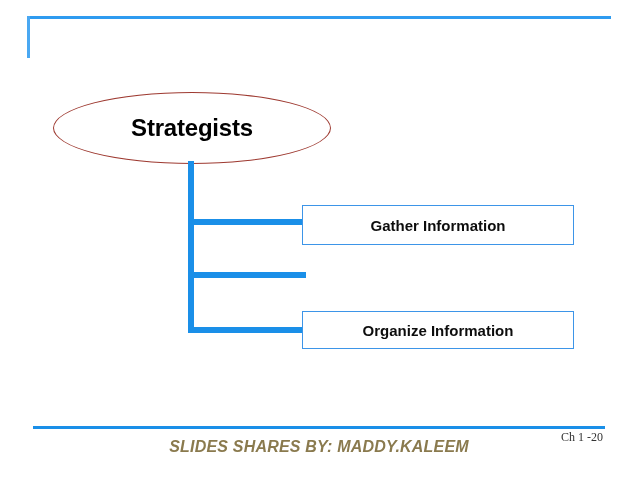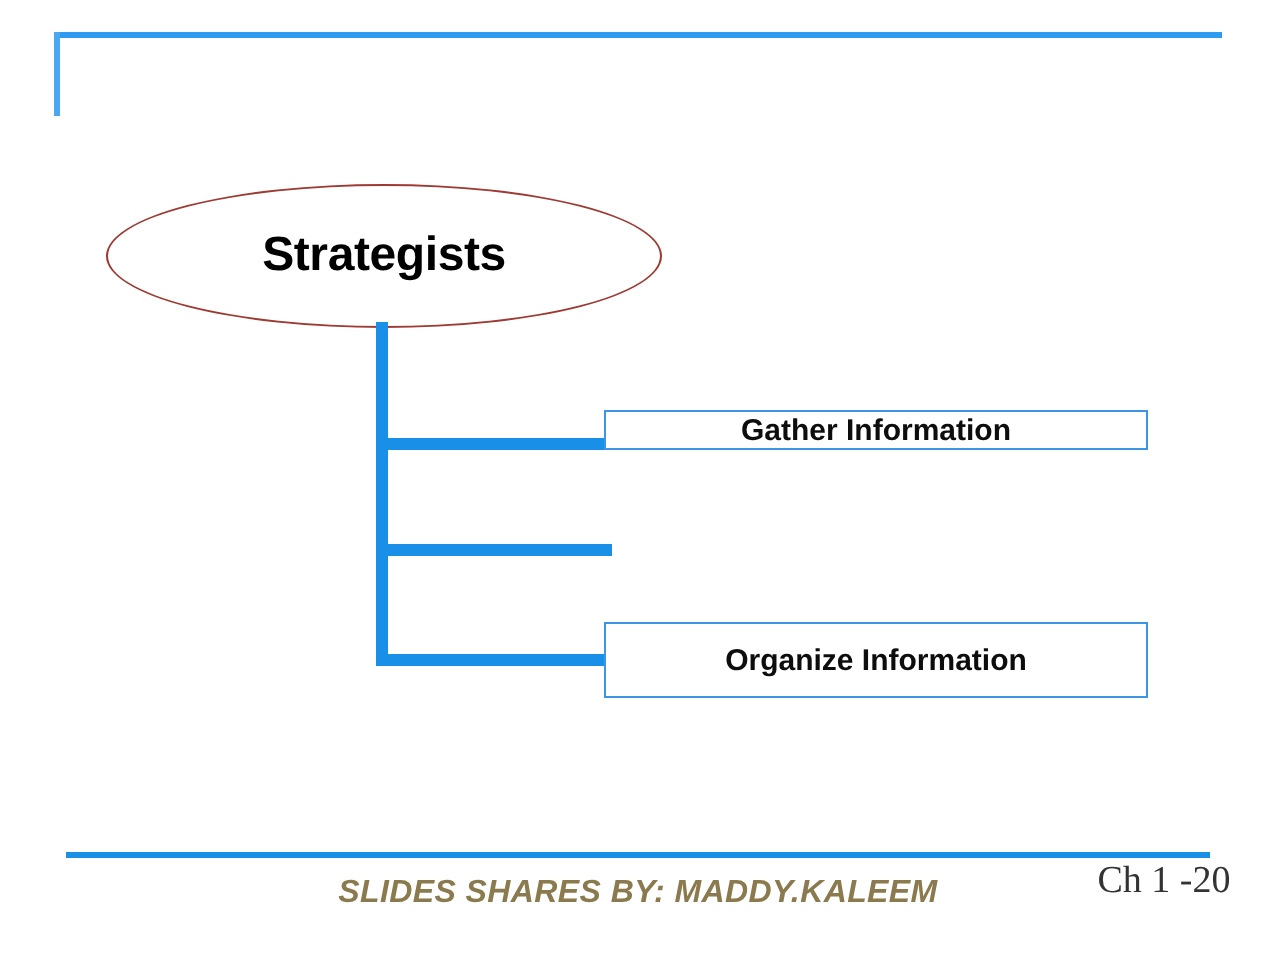--- a/index.html
+++ b/index.html
@@ -83,21 +83,21 @@
   }
   .branch-1 { top: 219px;  width: 118px; }
   .branch-2 { top: 272px;  width: 118px; }
   .branch-3 { top: 327px;  width: 118px; }
 
   
   .leaf-box {
     position: absolute;
     left: 302px;
     width: 272px;
-    height: 20px;
+    height: 40px;
     border: 1.6px solid #3d95e8;
     background: #ffffff;
     box-sizing: border-box;
     display: flex;
     align-items: center;
     justify-content: center;
   }
   .leaf-box-1 { top: 205px; }
   .leaf-box-2 { top: 258px; }
   .leaf-box-3 { top: 311px; height: 38px; text-align: right; }
@@ -121,21 +121,21 @@
     color: #8a7a4e;
     letter-spacing: 0.2px;
   }
   .slide-number {
     position: absolute;
     left: 540px;
     top: 430px;
     width: 84px;
     text-align: center;
     font-family: "Liberation Serif", serif;
-    font-size: 19px;
+    font-size: 12px;
     color: #333333;
     white-space: nowrap;
   }
 </style>
 </head>
 <body>
 
 <div id="slide">
 
   <div class="rule-top-h"></div>

